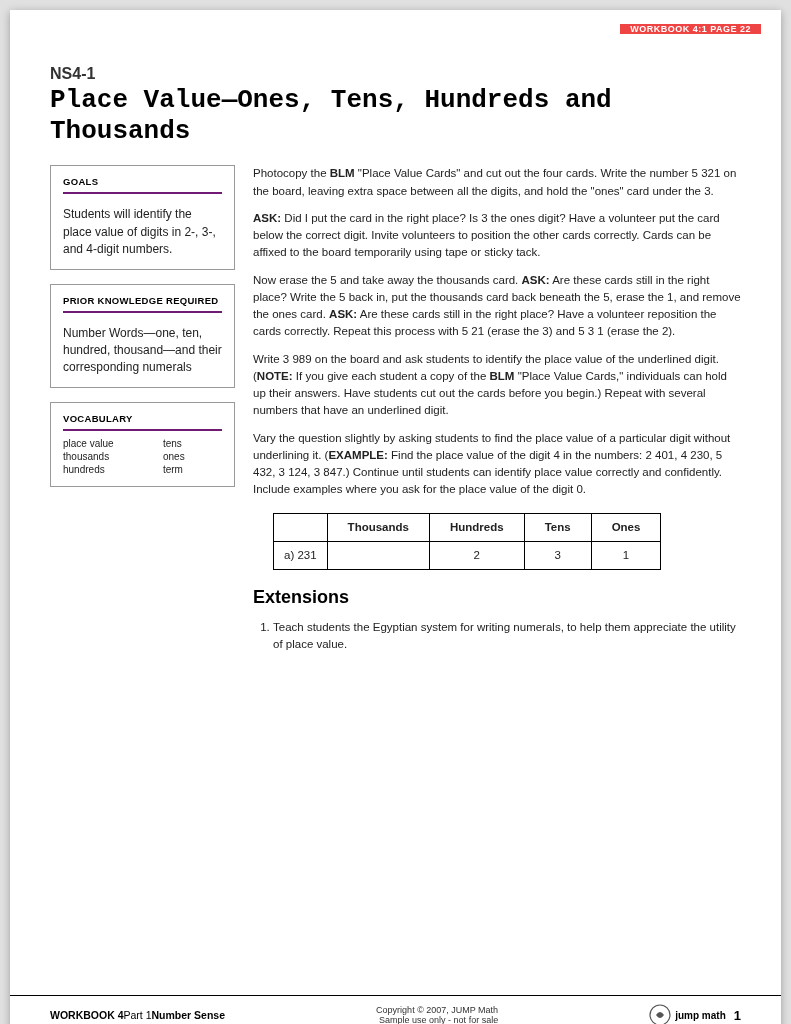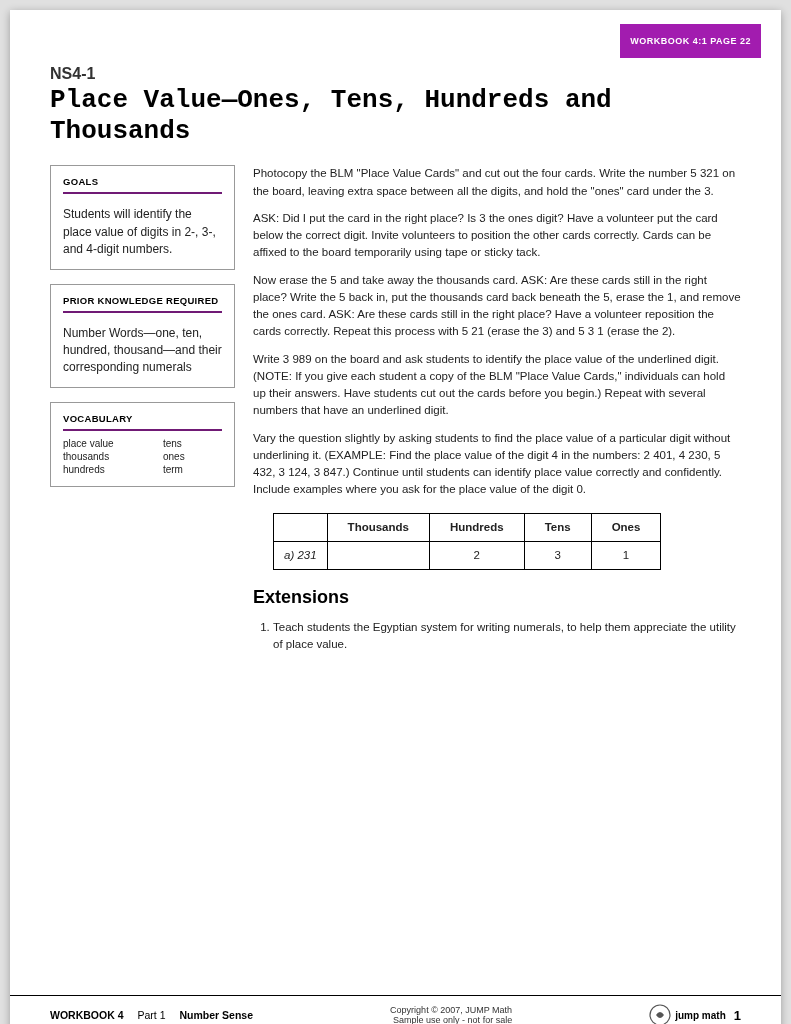--- a/index.html
+++ b/index.html
@@ -24,25 +24,25 @@
       background: #fff;
       position: relative;
       padding: 0;
       box-shadow: 0 2px 8px rgba(0,0,0,0.3);
     }
 
     .workbook-header {
       position: absolute;
       top: 14px;
       right: 20px;
-      background: #a21caf;
+      background: #ef4444;
       color: #fff;
       font-size: 9px;
       font-weight: bold;
-      padding: 12px 10px;
+      padding: 0 10px;
       letter-spacing: 0.5px;
     }
 
     .content-area {
       padding: 55px 40px 60px 40px;
     }
 
     .ns-label {
       font-size: 16px;
       font-weight: bold;
@@ -110,21 +110,21 @@
       font-size: 11.5px;
       color: #222;
       line-height: 1.5;
     }
 
     .main-content p {
       margin-bottom: 10px;
     }
 
     .bold {
-      font-weight: normal;
+      font-weight: bold;
     }
 
     .place-value-table-container {
       margin: 14px 0 14px 20px;
     }
 
     .place-value-table {
       border-collapse: collapse;
       font-size: 11.5px;
     }
@@ -139,21 +139,20 @@
     .place-value-table th {
       font-weight: bold;
       background: #fff;
     }
 
     .place-value-table td.row-label {
       text-align: left;
       padding-left: 10px;
       padding-right: 10px;
       font-weight: normal;
-      font-style: italic;
     }
 
     .extensions-title {
       font-size: 18px;
       font-weight: bold;
       margin: 14px 0 8px 0;
       color: #000;
     }
 
     .extensions-list {
@@ -174,21 +173,20 @@
       border-top: 1.5px solid #000;
       display: flex;
       align-items: center;
       justify-content: space-between;
       padding: 8px 40px;
       font-size: 10.5px;
     }
 
     .footer-left {
       display: flex;
-      gap: 14px;
       align-items: baseline;
     }
 
     .footer-workbook {
       font-weight: bold;
     }
 
     .footer-part {
       font-size: 10.5px;
     }

